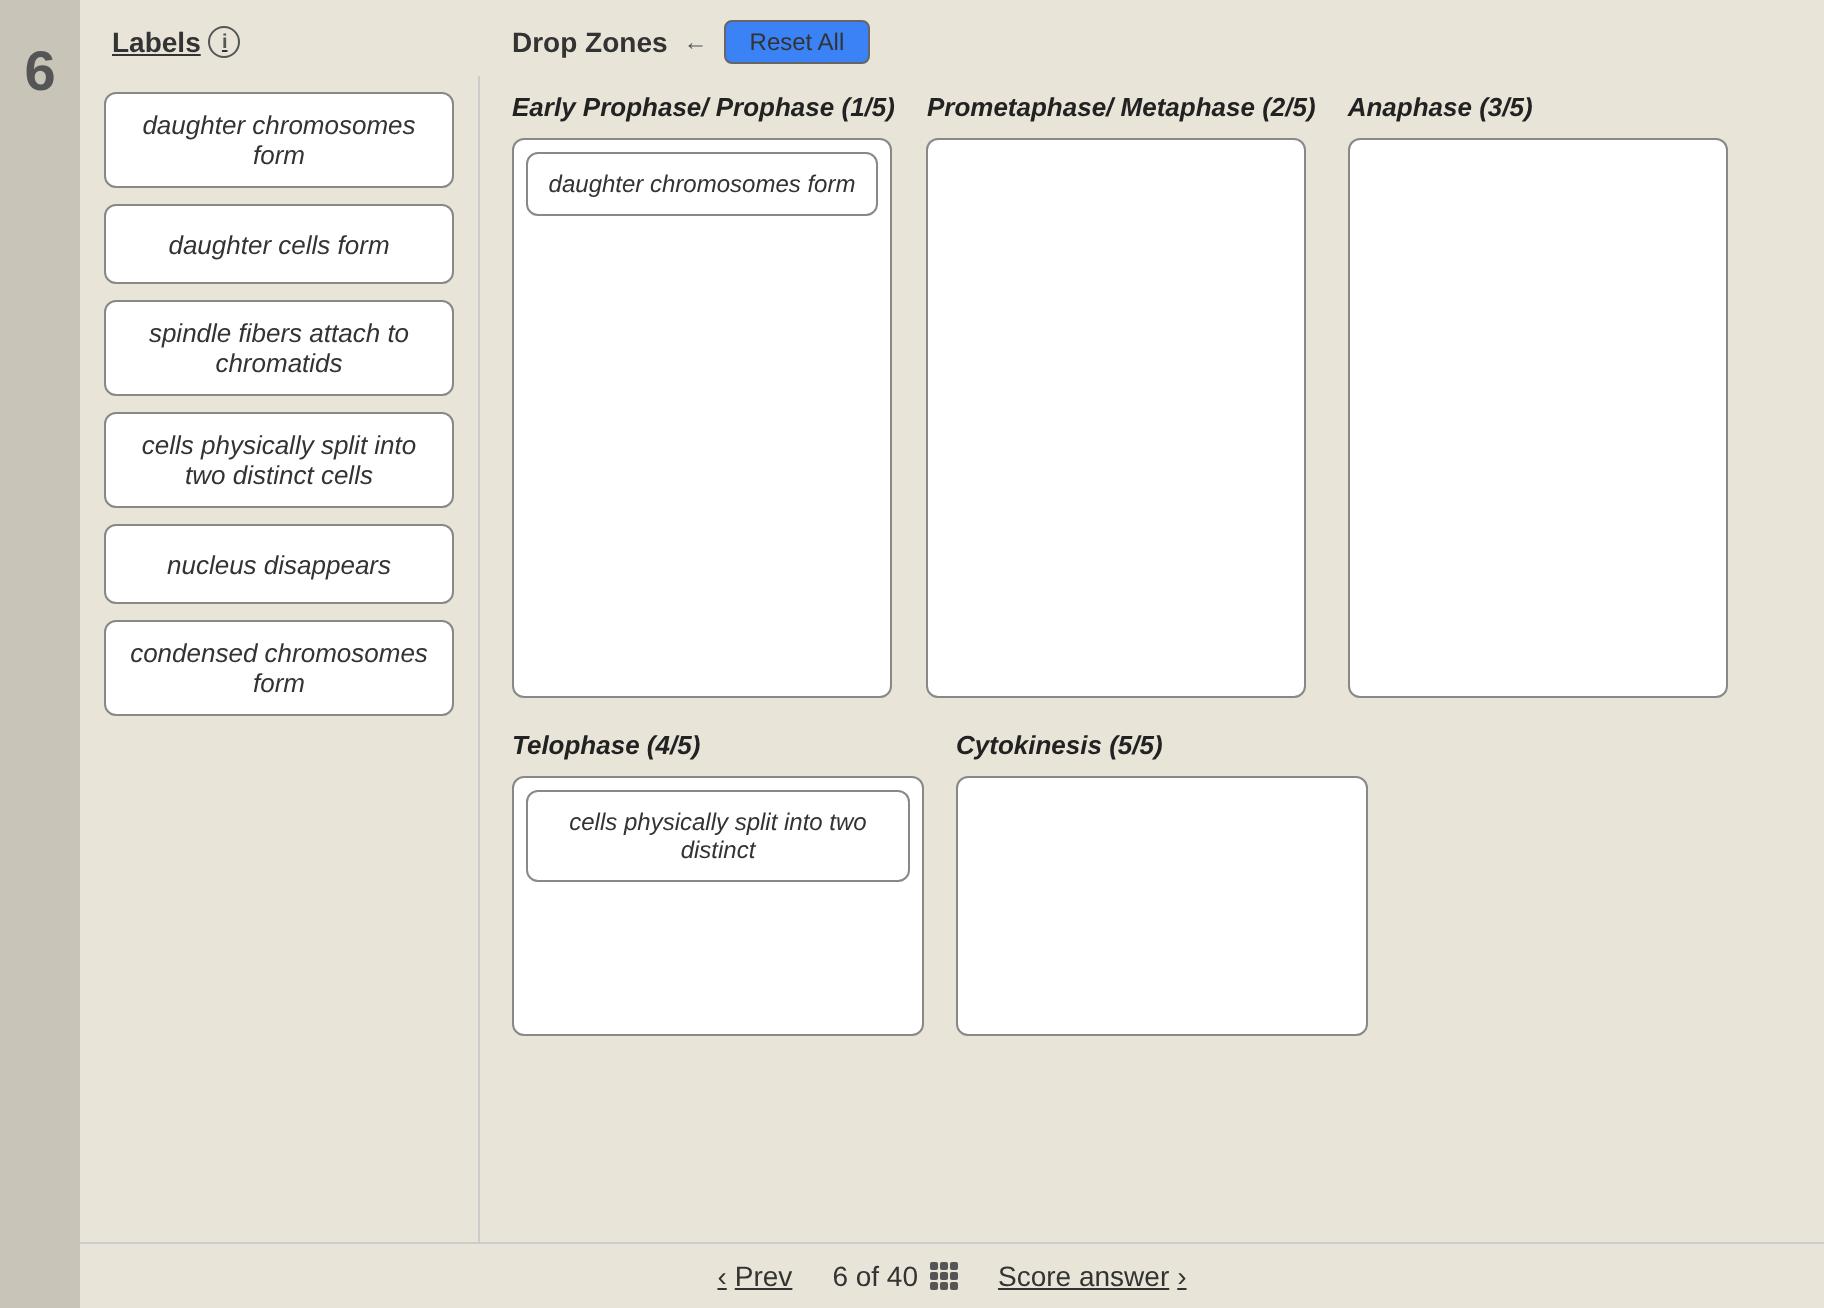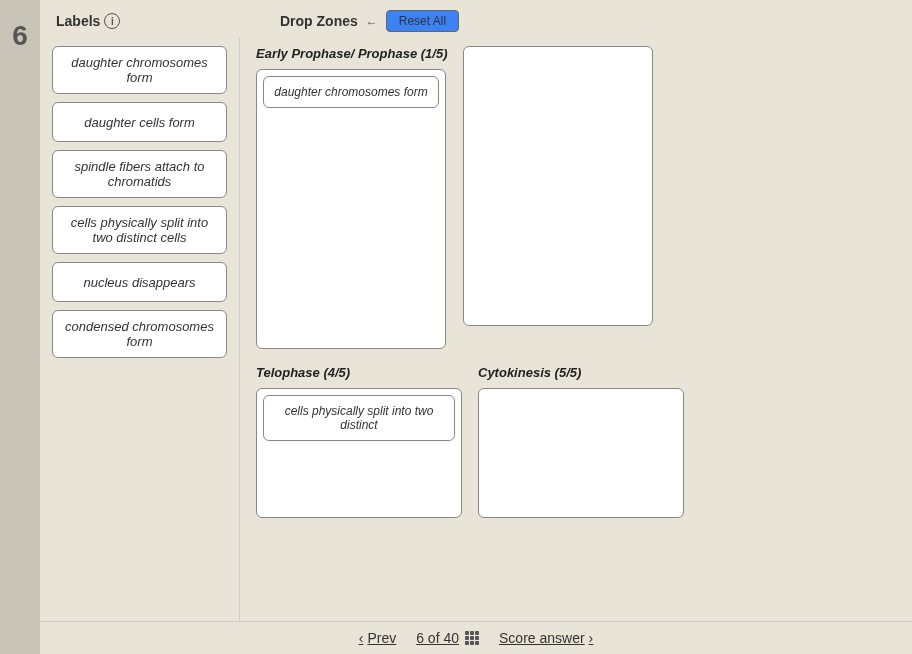--- a/index.html
+++ b/index.html
@@ -43,41 +43,41 @@
       background: #e8e4d8;
     }
     .labels-header {
       font-size: 14px;
       font-weight: bold;
       color: #333;
       display: flex;
       align-items: center;
       gap: 4px;
       width: 180px;
+      text-decoration: underline;
     }
     .info-icon {
       width: 16px;
       height: 16px;
       border-radius: 50%;
       border: 1.5px solid #555;
       display: inline-flex;
       align-items: center;
       justify-content: center;
       font-size: 10px;
       color: #555;
       cursor: pointer;
     }
     .drop-zones-header {
       font-size: 14px;
       font-weight: bold;
       color: #333;
       display: flex;
       align-items: center;
       gap: 8px;
-      margin-left: 24px;
     }
     .back-arrow {
       font-size: 12px;
       color: #555;
       cursor: pointer;
     }
     .reset-btn {
       border: 1.5px solid #666;
       background: #3b82f6;
       padding: 3px 12px;
@@ -194,21 +194,20 @@
       border: none;
       background: none;
       text-decoration: underline;
     }
     .page-info {
       font-size: 14px;
       color: #333;
       display: flex;
       align-items: center;
       gap: 6px;
-      text-decoration: underline;
     }
     .grid-icon {
       display: inline-grid;
       grid-template-columns: repeat(3, 4px);
       gap: 1px;
     }
     .grid-dot {
       width: 4px;
       height: 4px;
       background: #555;
@@ -265,22 +264,27 @@
 
       <div class="zones-row">
 
         <div class="zone-column">
           <div class="zone-title">Early Prophase/ Prophase (1/5)</div>
           <div class="drop-box">
             <div class="dropped-card">daughter chromosomes form</div>
           </div>
         </div>
 
-
-        <div class="zone-column">
+        <div class="zone-column">
+          <div class="zone-title">Prometaphase/ Metaphase (2/5)</div>
+          <div class="drop-box"></div>
+        </div>
+
+        <div class="zone-column">
+          <div class="zone-title">Anaphase (3/5)</div>
           <div class="drop-box"></div>
         </div>
       </div>
 
       <div class="zones-row">
 
         <div class="zone-column">
           <div class="zone-title">Telophase (4/5)</div>
           <div class="drop-box-small">
             <div class="dropped-card">cells physically split into two distinct</div>

